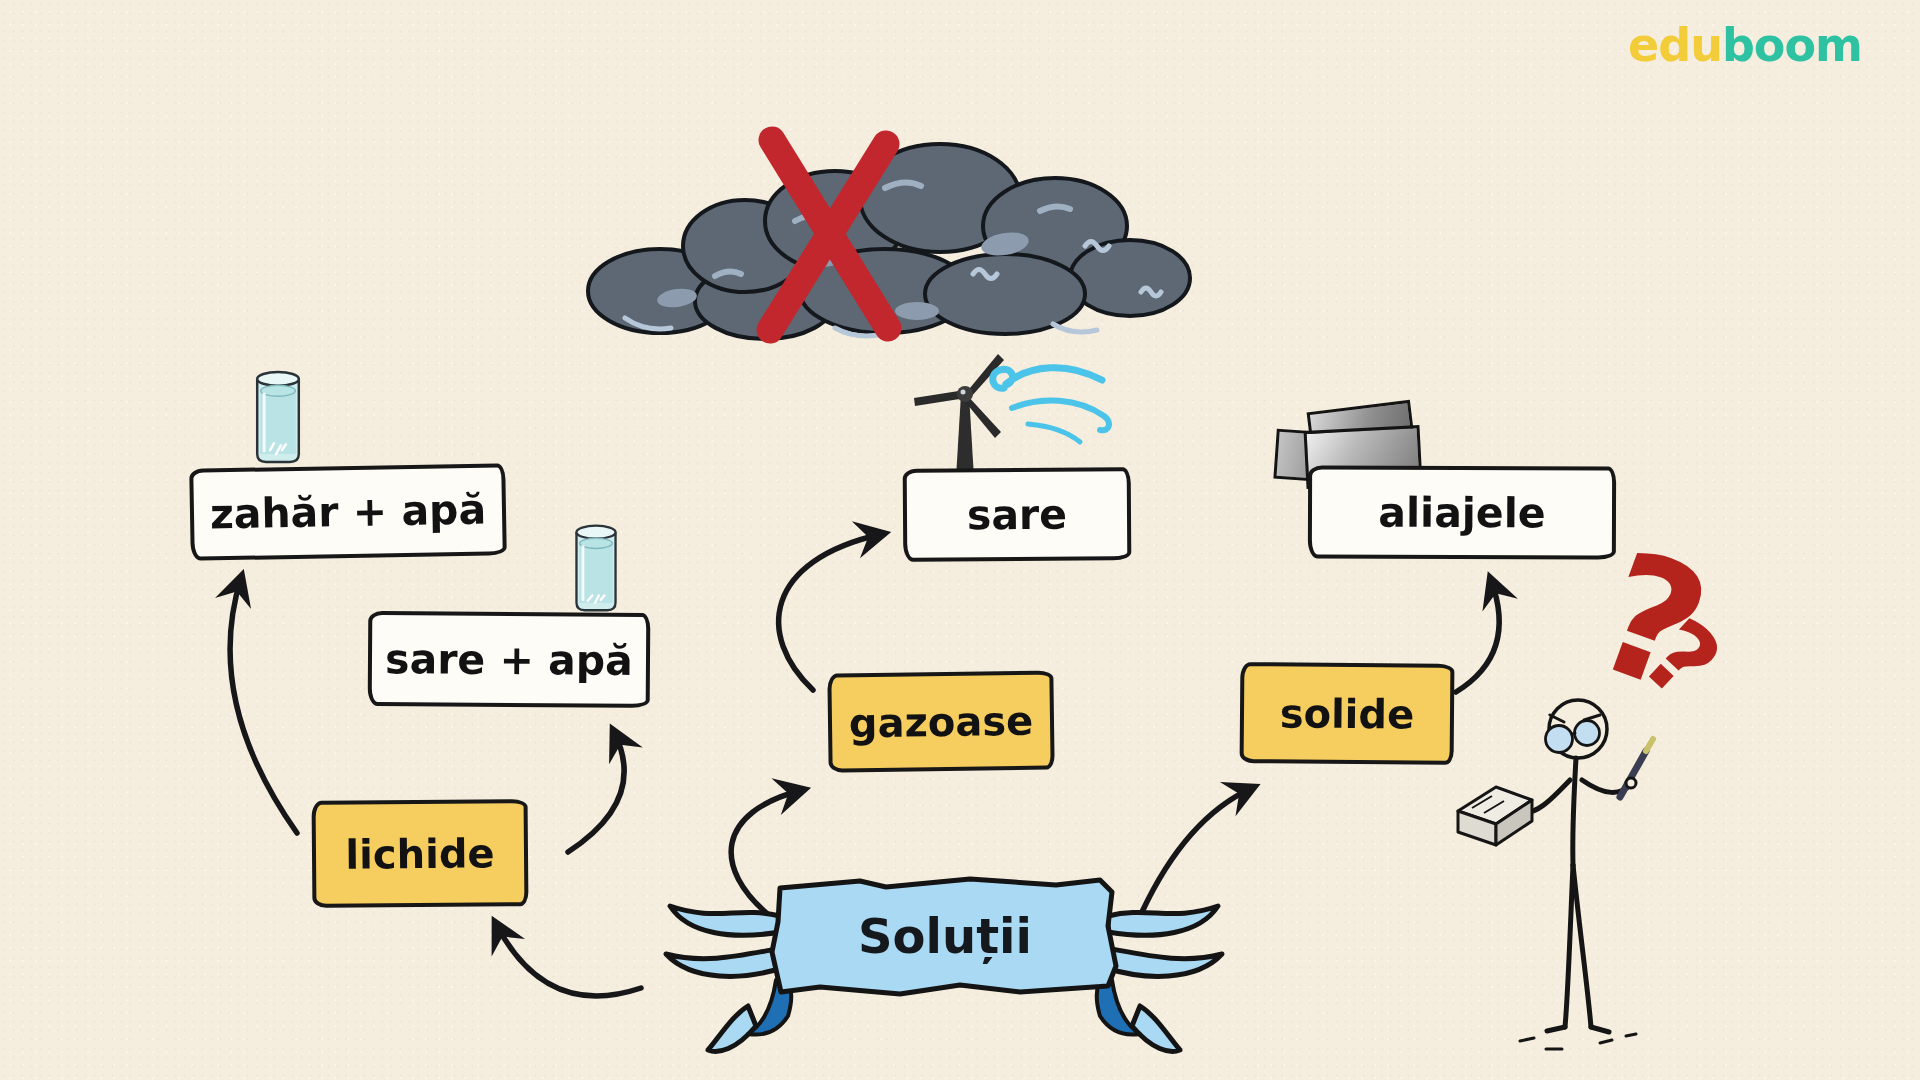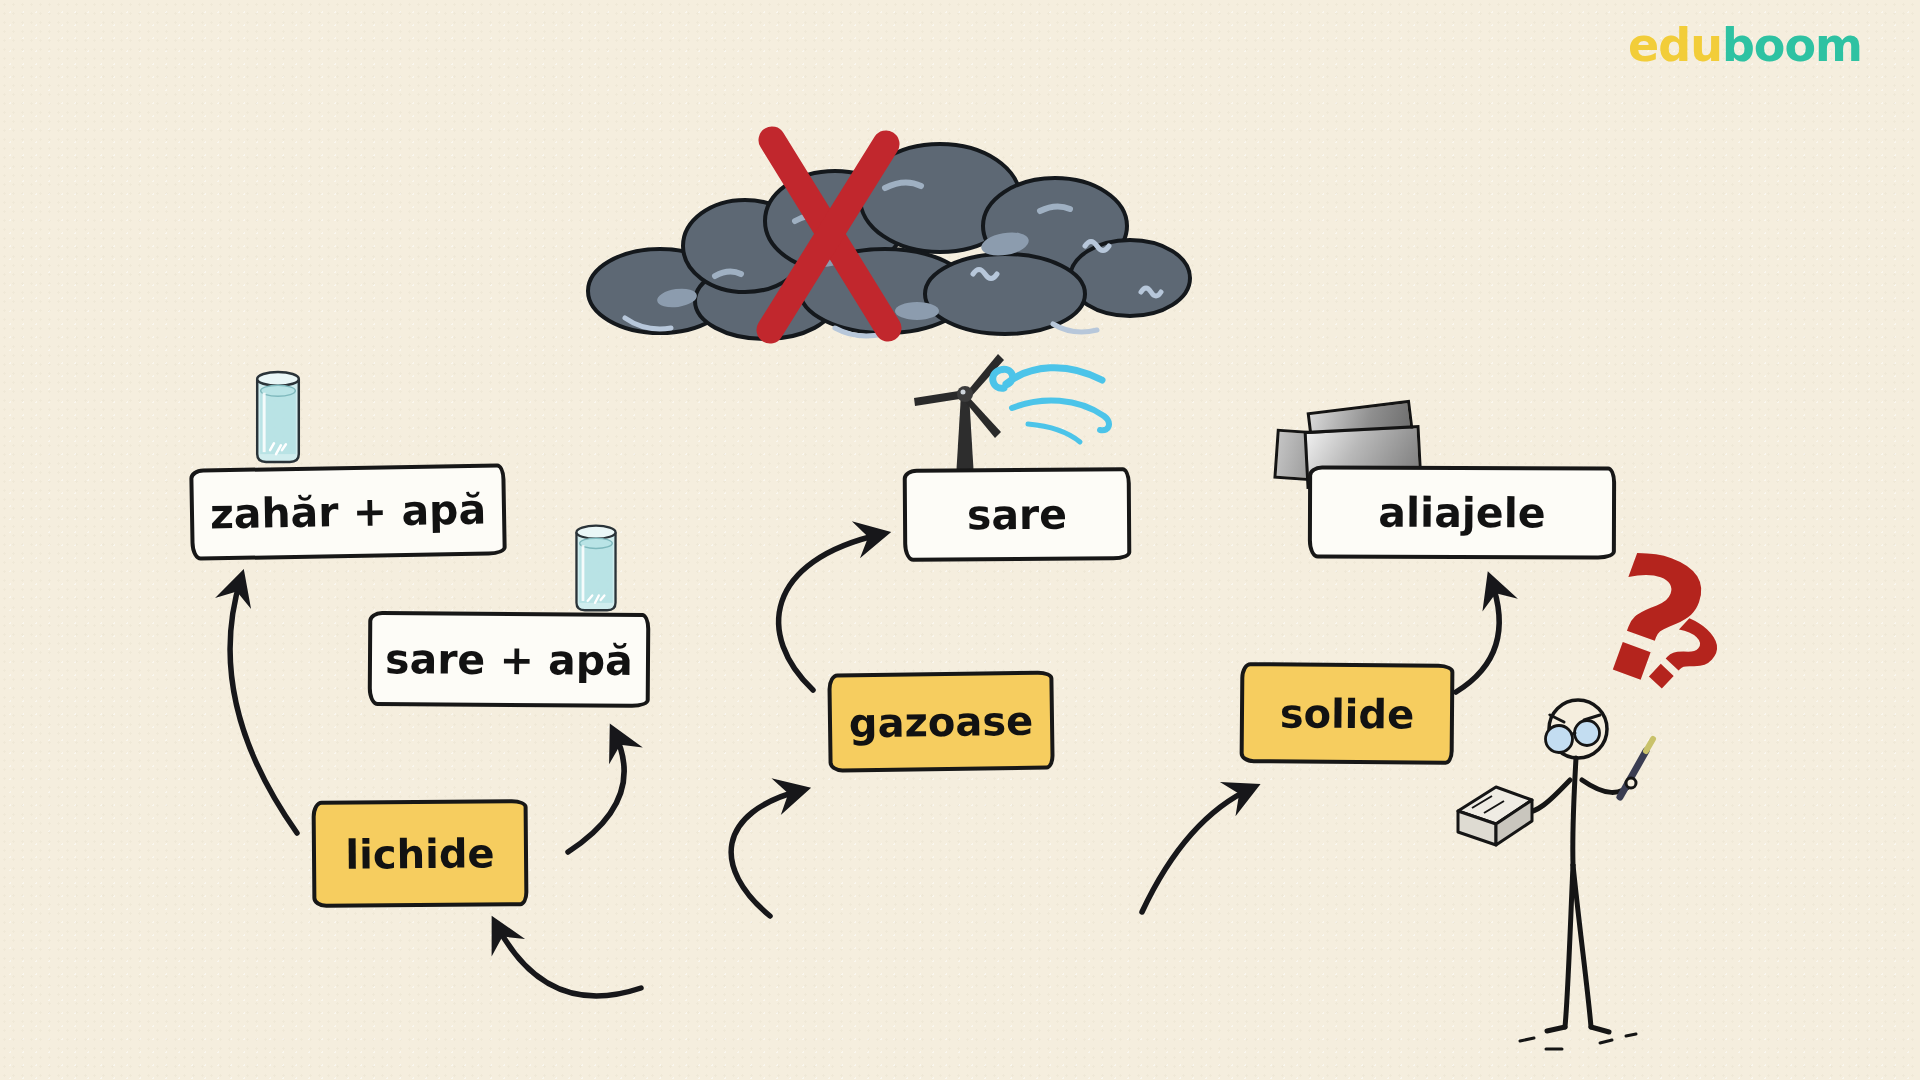--- a/index.html
+++ b/index.html
@@ -189,20 +189,45 @@
   <div class="node node--yellow n-gazoase">
     <span>gazoase</span>
   </div>
   <div class="node node--yellow n-solide">
     <span>solide</span>
   </div>
   <div class="node node--yellow n-lichide">
     <span>lichide</span>
   </div>
 
+  <div class="banner">
+    <svg style="position:absolute;left:0;top:0;width:620px;height:195px;" viewBox="0 0 620 195">
+
+      <g fill="#a9d9f3" stroke="#141414" stroke-width="5" stroke-linejoin="round">
+        <path d="M120,50 C80,40 55,56 10,40 C28,68 72,74 120,66 Z"></path>
+        <path d="M122,82 C78,90 44,98 6,88 C32,116 84,114 122,102 Z"></path>
+        <path d="M96,160 C76,184 58,188 48,184 C60,170 72,150 88,140 Z"></path>
+      </g>
+
+      <g fill="#a9d9f3" stroke="#141414" stroke-width="5" stroke-linejoin="round" transform="translate(568 0) scale(-1 1)">
+        <path d="M120,50 C80,40 55,56 10,40 C28,68 72,74 120,66 Z"></path>
+        <path d="M122,82 C78,90 44,98 6,88 C32,116 84,114 122,102 Z"></path>
+        <path d="M96,160 C76,184 58,188 48,184 C60,170 72,150 88,140 Z"></path>
+      </g>
+
+      <g fill="#1e6fb3" stroke="#141414" stroke-width="4" stroke-linejoin="round">
+        <path d="M116,114 Q110,154 88,168 Q114,172 128,150 Q134,130 129,116 Z"></path>
+        <path d="M452,114 Q458,154 480,168 Q454,172 440,150 Q434,130 439,116 Z"></path>
+      </g>
+
+      <path d="M120,22 L200,15 L226,21 L310,13 L396,19 L440,14 L452,26 L448,60 L456,100 L448,120
+               L360,126 L300,119 L240,128 L160,121 L121,126 L112,86 L118,56 Z" fill="#a9d9f3" stroke="#141414" stroke-width="5" stroke-linejoin="round"></path>
+    </svg>
+    <div class="banner-label">Soluții</div>
+  </div>
 
   <svg class="abs" style="left:1450px;top:675px;width:270px;height:395px;z-index:3;" viewBox="0 0 270 395">
     <circle cx="128" cy="54" r="29" fill="#f5eede" stroke="#151515" stroke-width="3.5"></circle>
     <g stroke="#151515" stroke-width="3" stroke-linecap="round" fill="none">
       <path d="M100,40 L114,47"></path>
       <path d="M134,45 L150,40"></path>
     </g>
     <circle cx="109" cy="54" r="2.6" fill="#151515"></circle>
     <circle cx="109" cy="64" r="13.5" fill="#c3ddf1" stroke="#151515" stroke-width="2.8"></circle>
     <circle cx="137" cy="58" r="12.5" fill="#c3ddf1" stroke="#151515" stroke-width="2.8"></circle>

